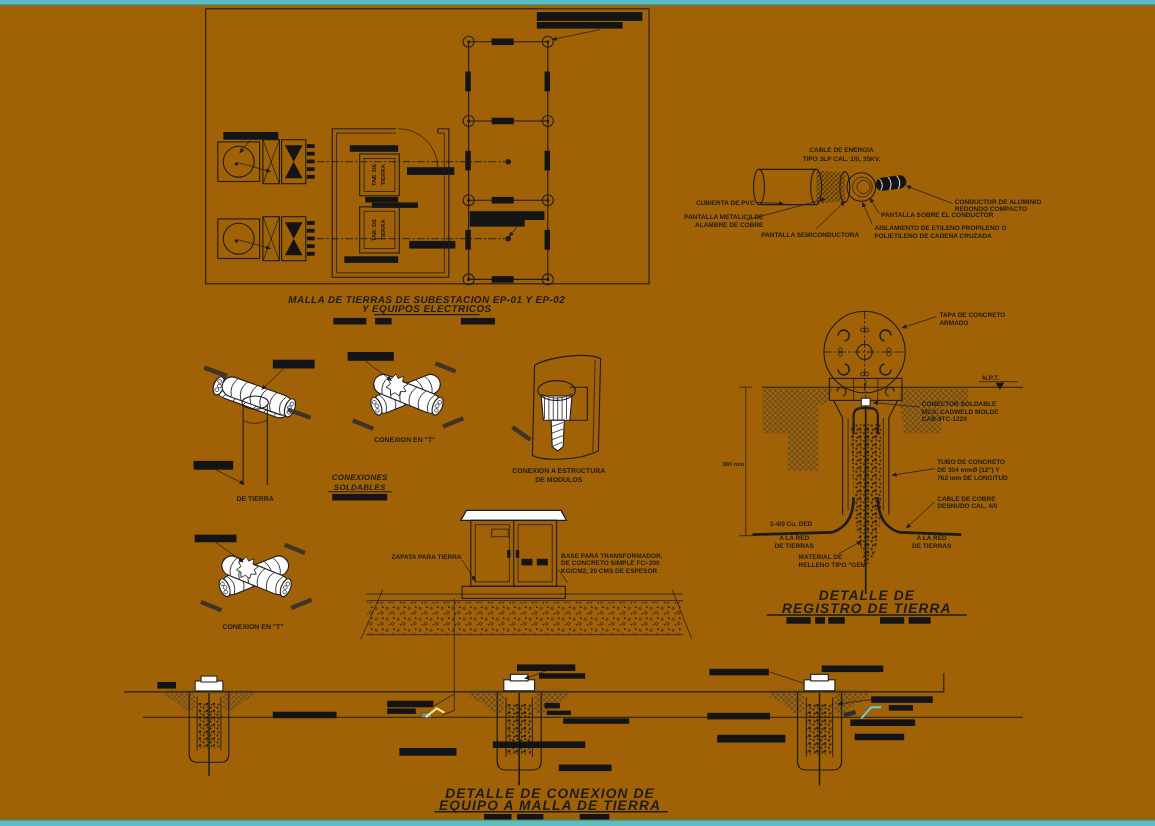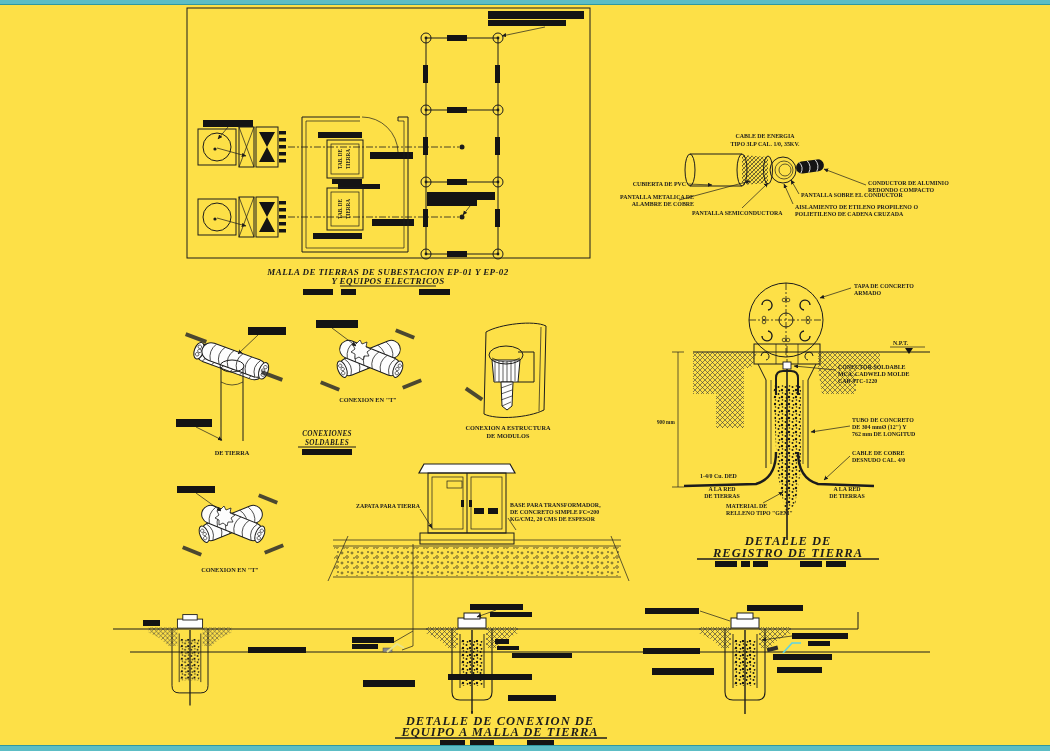--- a/index.html
+++ b/index.html
@@ -1,17 +1,17 @@
 <!DOCTYPE html>
 <html><head>
 <meta charset="utf-8">
 <style>
   html,body{margin:0;padding:0;background:#e8e8e8;}
-  .page{position:relative;width:1050px;height:751px;background:#fde047;overflow:hidden;
-        font-family:Liberation Serif, serif;}
+  .page{position:relative;width:1050px;height:751px;background:#a16207;overflow:hidden;
+        font-family:Liberation Sans, sans-serif;}
   svg{position:absolute;left:0;top:0;}
   text{fill:#1c1c1c;}
   .lbl{font-size:5.9px;font-weight:bold;}
   .lbl2{font-size:6.3px;font-weight:bold;}
   .ttl{font-style:italic;font-weight:bold;}
   .t9{font-size:9px;letter-spacing:.4px;}
   .t7{font-size:7.2px;letter-spacing:.3px;}
   .t12{font-size:12.5px;letter-spacing:1px;}
   .rot{font-size:5.2px;font-weight:bold;}
   .ln{stroke:#1c1c1c;stroke-width:1;fill:none;}

